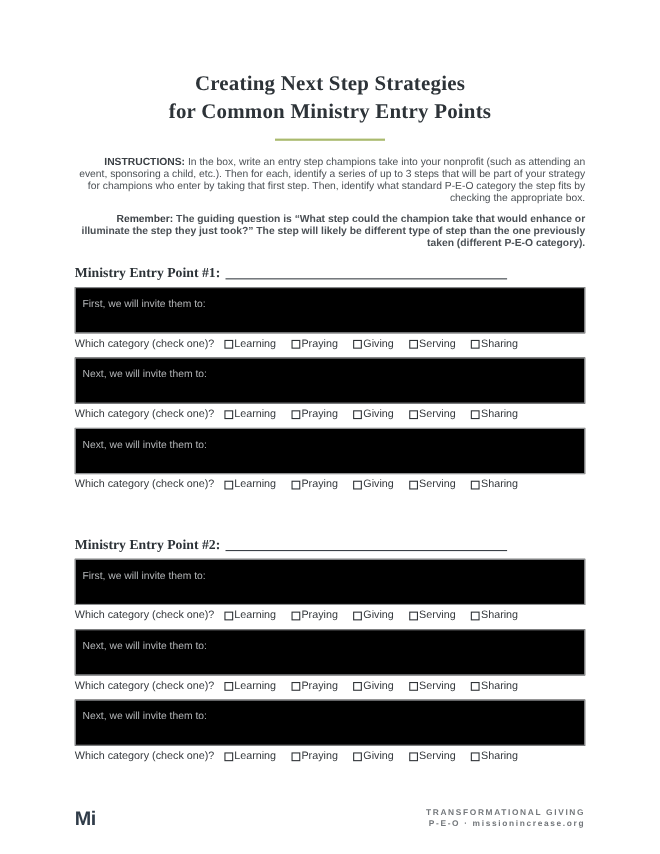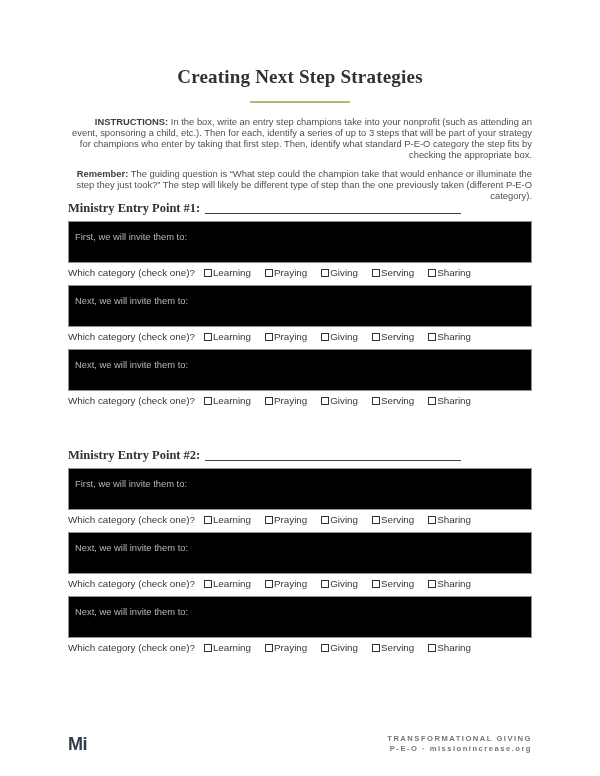--- a/index.html
+++ b/index.html
@@ -11,23 +11,23 @@
     font-family:"Liberation Sans", sans-serif;
     color:#4b5055;
   }
   .title {
     font-family:"Liberation Serif", serif;
     font-weight:700; font-size:19px; line-height:25px;
     text-align:center; color:#2d3338; letter-spacing:0.2px;
   }
   .divider { width:100px; height:2px; background:#aaba6e; margin:12px auto 0 auto; }
   .para { margin-top:13px; font-size:9.4px; line-height:11px; color:#4b5055;text-align:right; }
-  .para.remember { margin-top:8px; }
+  .para.remember { margin-top:8px;font-weight:bold; }
   .para b { color:#3a3f44; }
-  .entry-heading { display:flex; align-items:flex-end; }
+  .entry-heading { display:flex; align-items:flex-end; margin-top:15px; }
   .entry-2 .entry-heading { margin-top:42px; }
   .entry-title {
     font-family:"Liberation Serif", serif; font-weight:700;
     font-size:12.5px; color:#2d3338; white-space:nowrap;
   }
   .fill-line {
     width:256px; height:0; border-bottom:1.4px solid #3b4147;
     margin-left:5px; margin-bottom:2px;
   }
   .step { margin-top:5px; }
@@ -57,20 +57,21 @@
     letter-spacing:1.5px; font-weight:700; color:#73777b;
   }
 </style>
 </head>
 <body>
 
 <div class="page">
 
   <div class="title">
     <div>Creating Next Step Strategies</div>
+    <div>for Common Ministry Entry Points</div>
   </div>
   <div class="divider"></div>
 
   <p class="para"><b>INSTRUCTIONS:</b><span> In the box, write an entry step champions take into your nonprofit (such as attending an event, sponsoring a child, etc.).  Then for each, identify a series of up to 3 steps that will be part of your strategy for champions who enter by taking that first step.  Then, identify what standard P-E-O category the step fits by checking the appropriate box.</span></p>
 
   <p class="para remember"><b>Remember:</b><span> The guiding question is “What step could the champion take that would enhance or illuminate the step they just took?” The step will likely be different type of step than the one previously taken (different P-E-O category).</span></p>
 
   <section class="entry entry-1">
     <div class="entry-heading">
       <span class="entry-title">Ministry Entry Point #1:</span>

